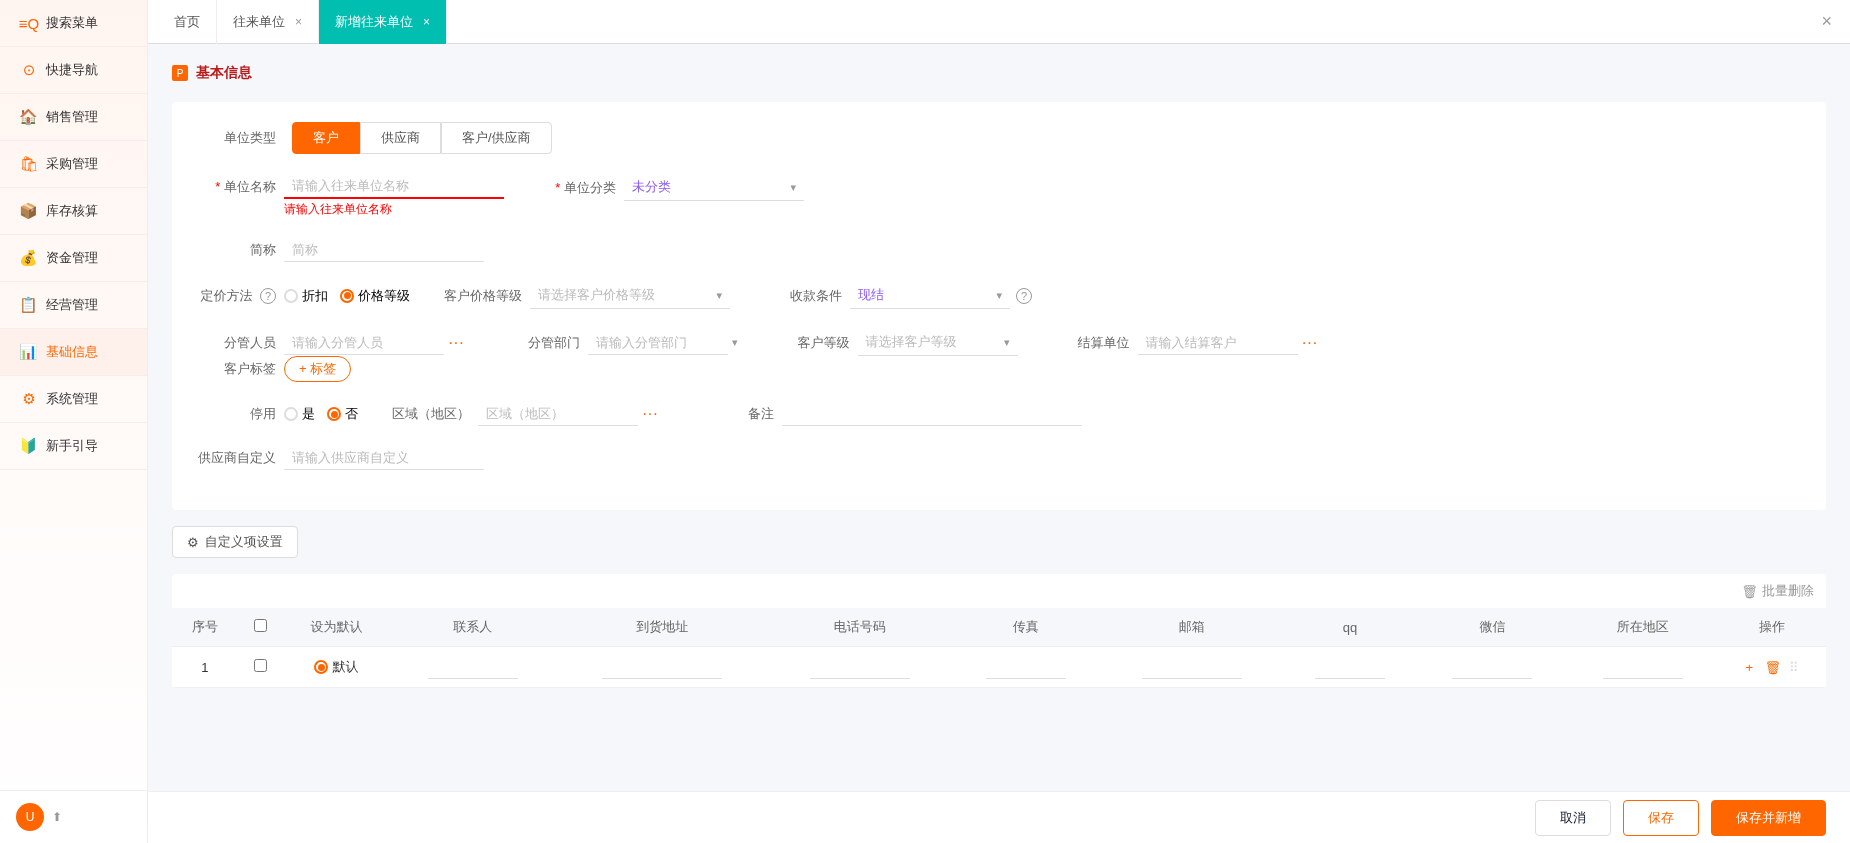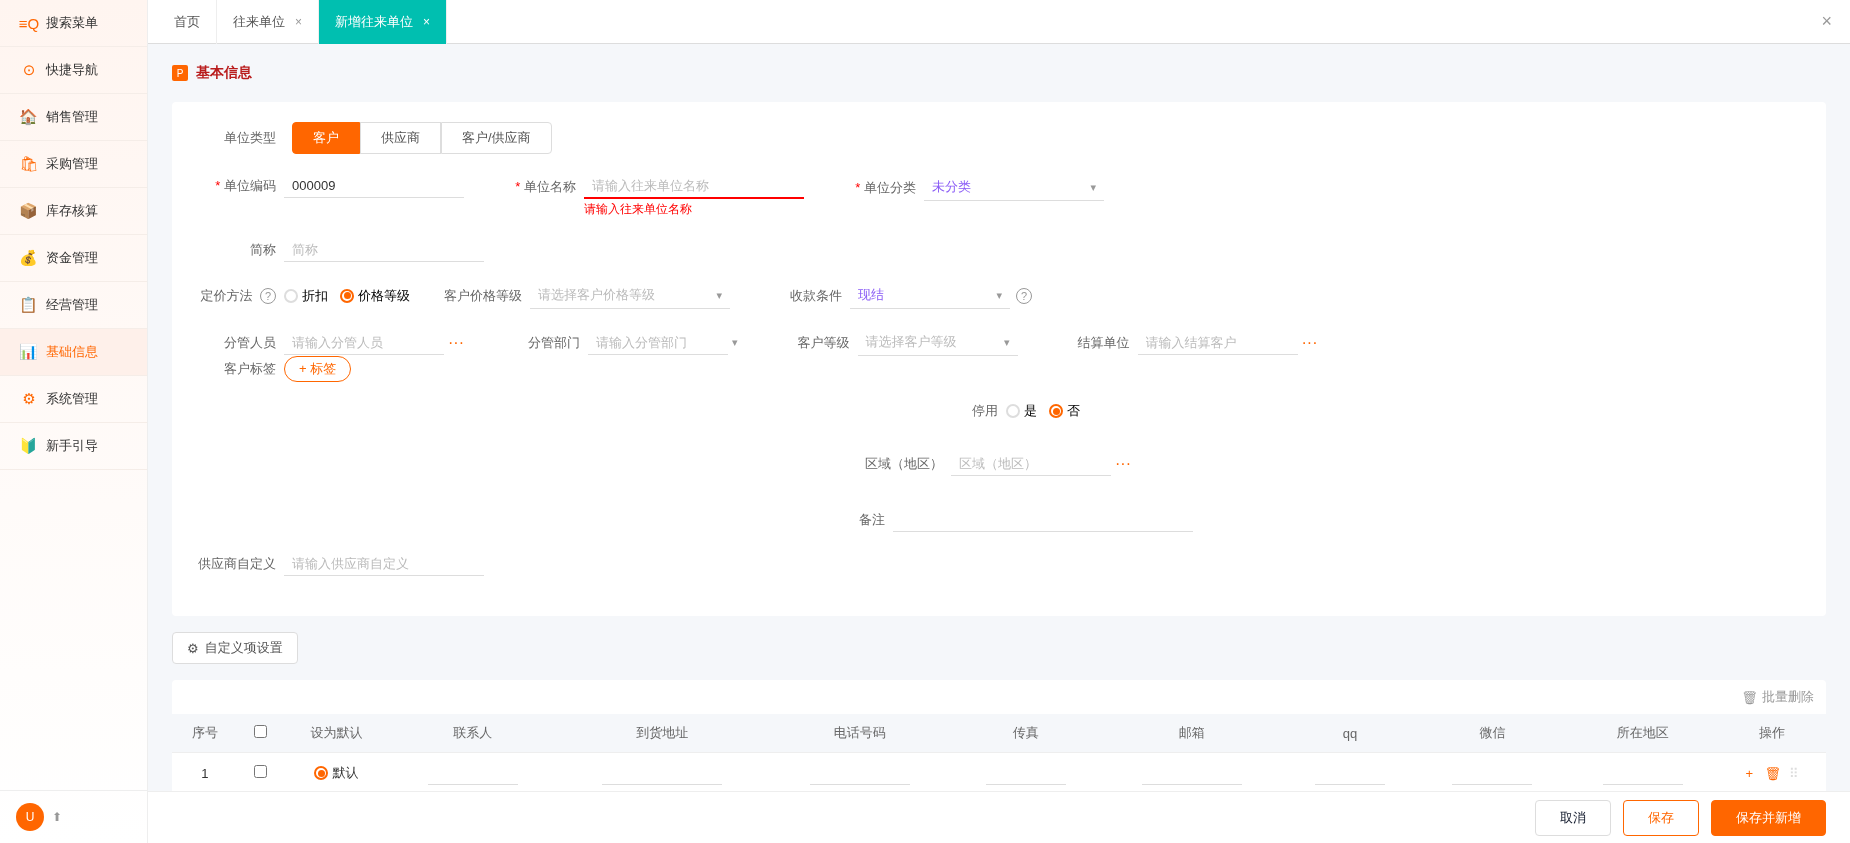--- a/index.html
+++ b/index.html
@@ -441,24 +441,20 @@
       <div class="form-row">
         <span class="form-label">单位类型</span>
         <div class="type-btn-group">
           <button class="type-btn active">客户</button>
           <button class="type-btn">供应商</button>
           <button class="type-btn">客户/供应商</button>
         </div>
       </div>
 
       <div style="display:flex; align-items:flex-start; gap:32px; margin-bottom:20px; flex-wrap:wrap;">
-        <div class="field-wrapper">
-          <span class="form-label required">单位编码</span>
-          <input class="form-input" type="text" value="000009" style="width: 180px;">
-        </div>
         <div style="display:flex; flex-direction:column;">
           <div class="field-wrapper">
             <span class="form-label required">单位名称</span>
             <input class="form-input error-border" type="text" style="width: 220px;" placeholder="请输入往来单位名称">
           </div>
           <span class="error-text" style="margin-left:88px;">请输入往来单位名称</span>
         </div>
         <div class="field-wrapper">
           <span class="form-label required">单位分类</span>
           <div class="select-field" style="min-width:180px;">
@@ -534,21 +530,21 @@
         </div>
       </div>
 
       <div style="display:flex; align-items:center; margin-bottom:20px;">
         <span class="form-label">客户标签</span>
         <div class="tag-add-btn">
           <span>+ 标签</span>
         </div>
       </div>
 
-      <div style="display:flex; align-items:center; gap:32px; margin-bottom:20px; flex-wrap:wrap;flex-direction:column;">
+      <div style="display:flex; gap:32px; margin-bottom:20px; flex-wrap:wrap;">
         <div style="display:flex;align-items:center;">
           <span class="form-label">停用</span>
           <div class="radio-group">
             <div class="radio-item">
               <div class="radio-circle"></div>
               <span>是</span>
             </div>
             <div class="radio-item">
               <div class="radio-circle selected">
                 <div class="radio-dot"></div>

